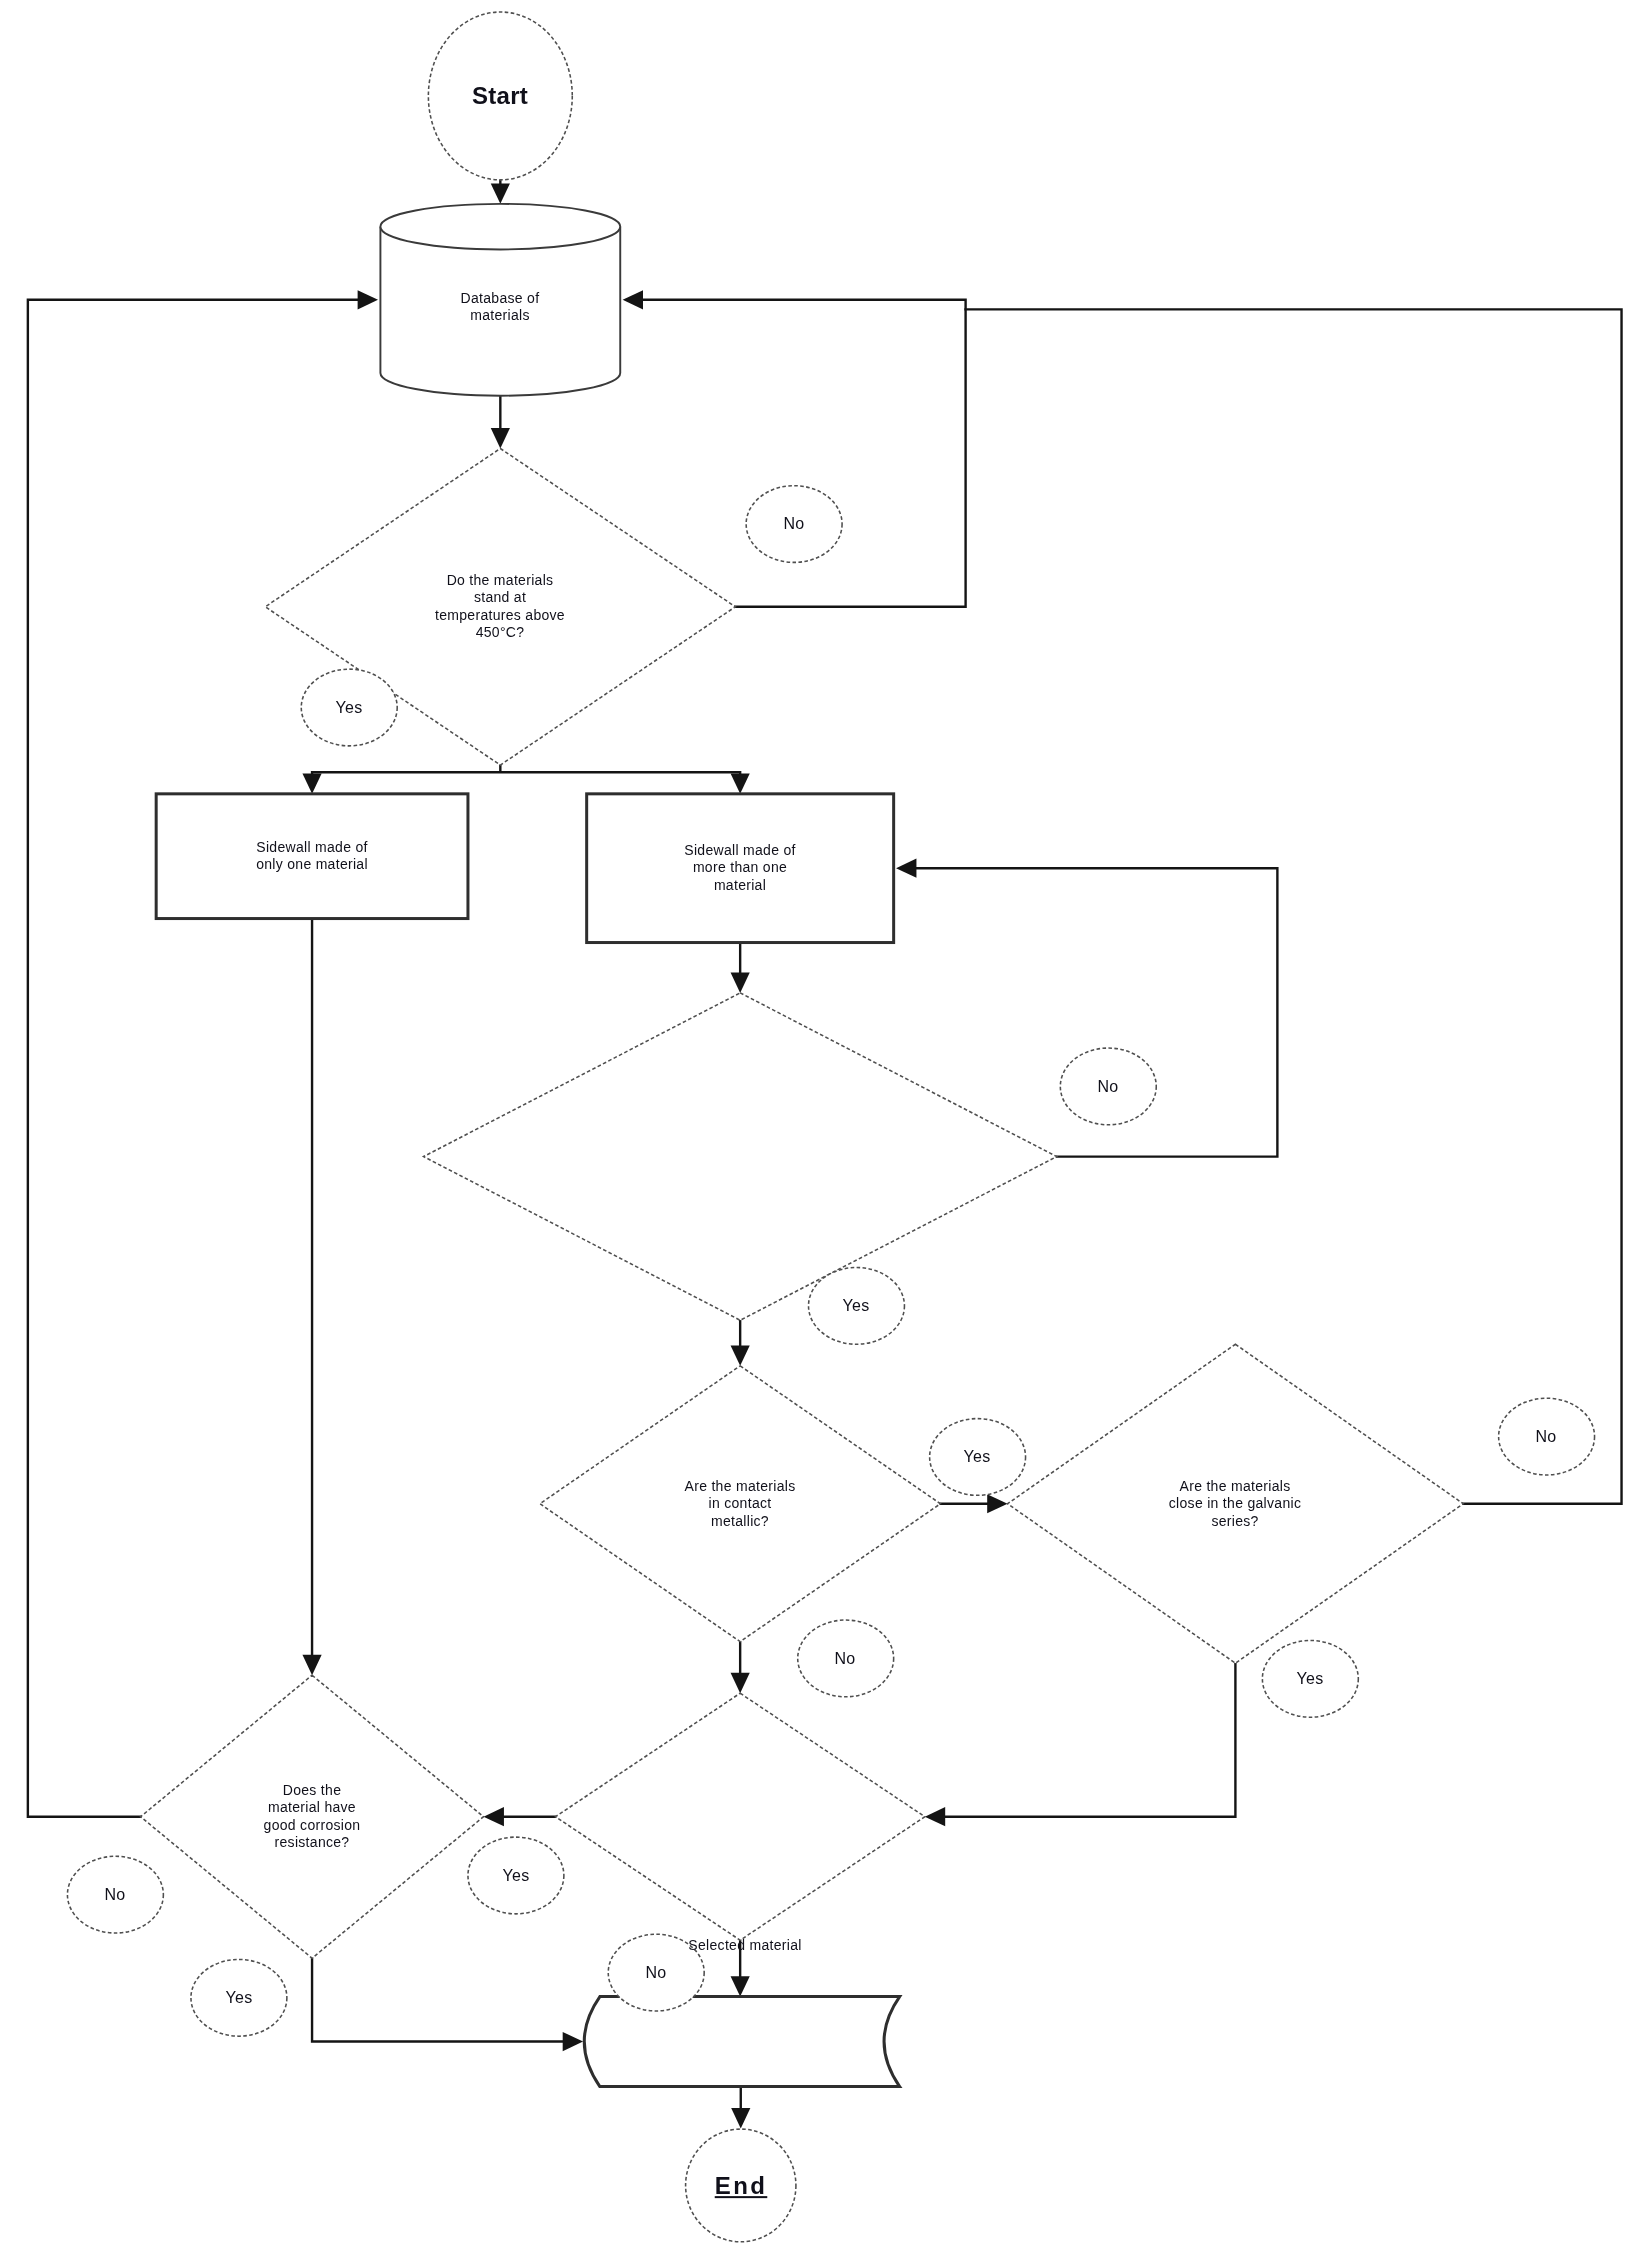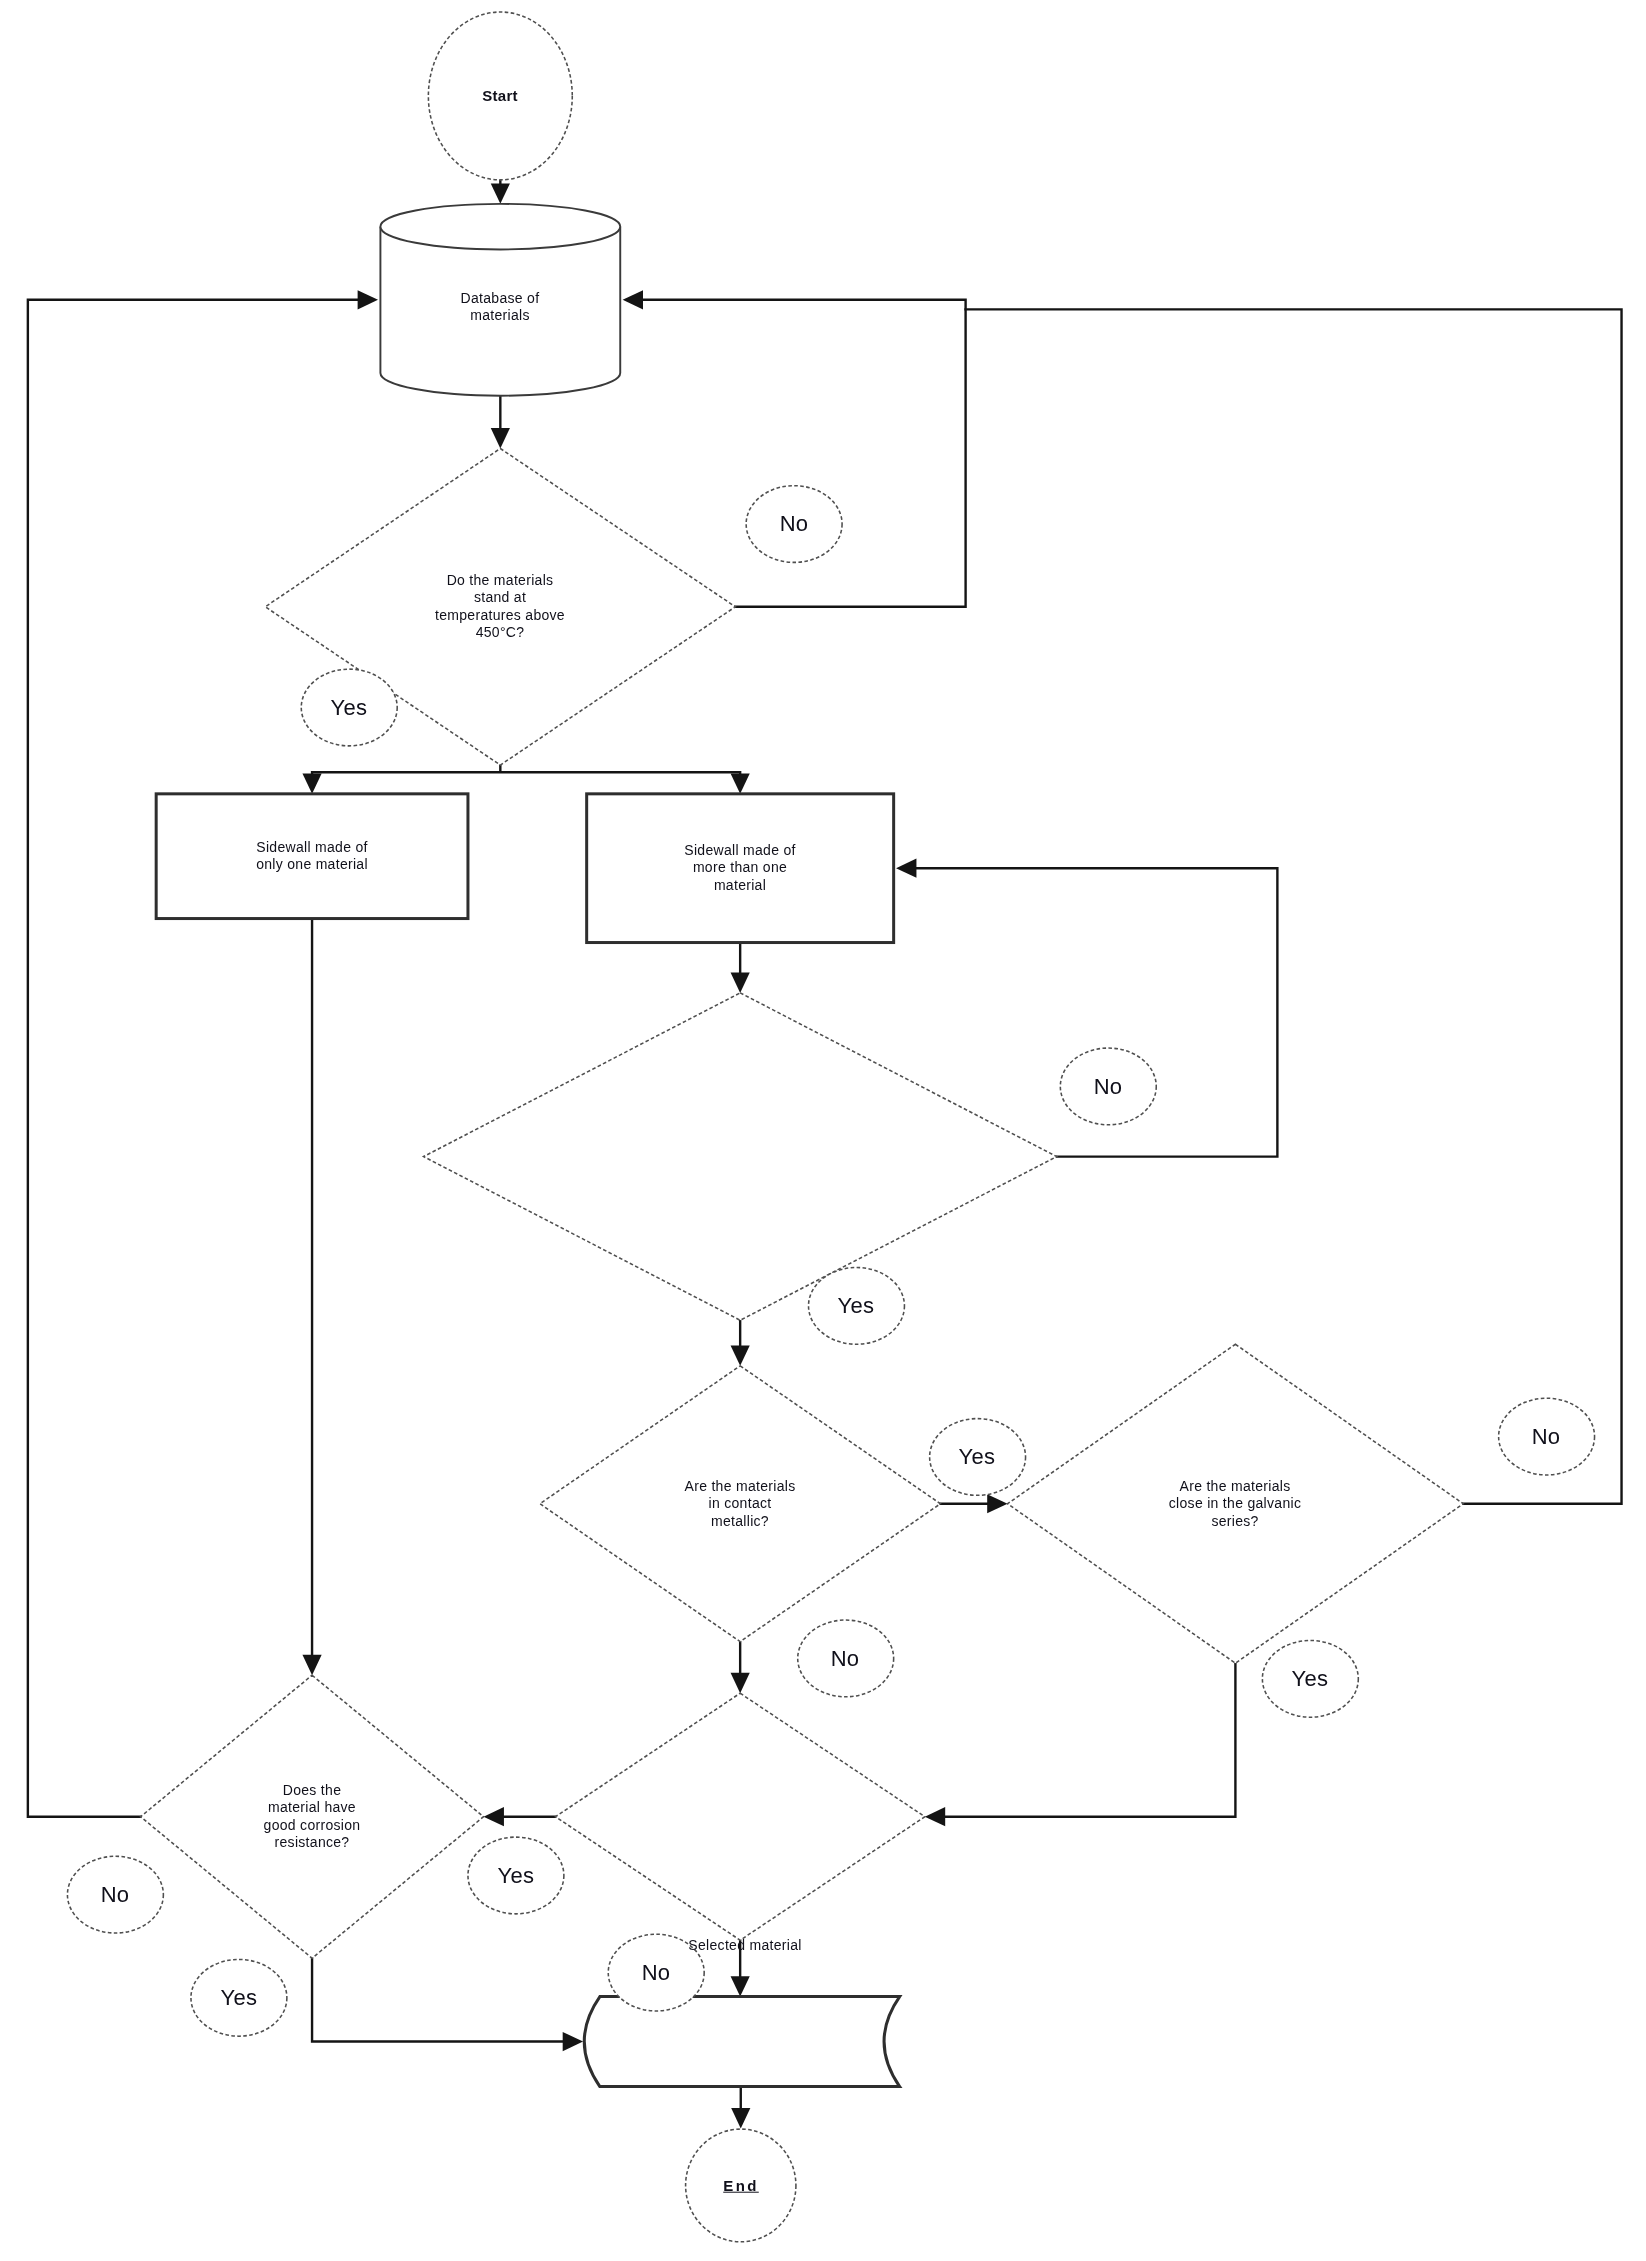--- a/index.html
+++ b/index.html
@@ -6,23 +6,23 @@
   .stage {
     position:relative; width:1647px; height:2261px; background:#ffffff;
     font-family:"Liberation Sans", sans-serif; color:#10101a;
   }
   .stage svg { position:absolute; left:0; top:0; }
   .lbl {
     position:absolute; transform:translate(-50%,-50%);
     text-align:center; white-space:pre-line; line-height:1.24;
     font-size:14px; color:#10101a; letter-spacing:0.3px;
   }
-  .lbl.term { font-weight:bold; font-size:15px; }
+  .lbl.term { font-weight:bold; font-size:24px; }
   .lbl.end-t { letter-spacing:2.4px; }
-  .lbl.bubble { font-size:22px; }
+  .lbl.bubble { font-size:16px; }
   
   .flow { stroke:#141414; stroke-width:4; fill:none; stroke-linecap:square; }
   .head { fill:#141414; stroke:none; }
   .thin { stroke:#4f4f4f; stroke-width:2.6; fill:#ffffff; stroke-dasharray:6 4; }
   .box  { stroke:#2e2e2e; stroke-width:5; fill:#ffffff; }
   .cyl  { stroke:#3a3a3a; stroke-width:3.2; fill:#ffffff; }
 </style>
 </head>
 <body>
 

